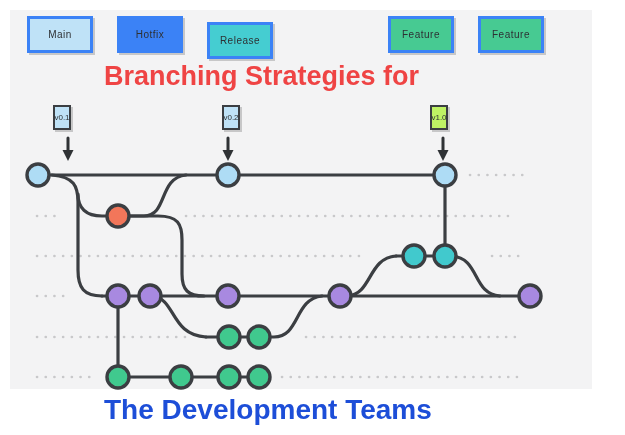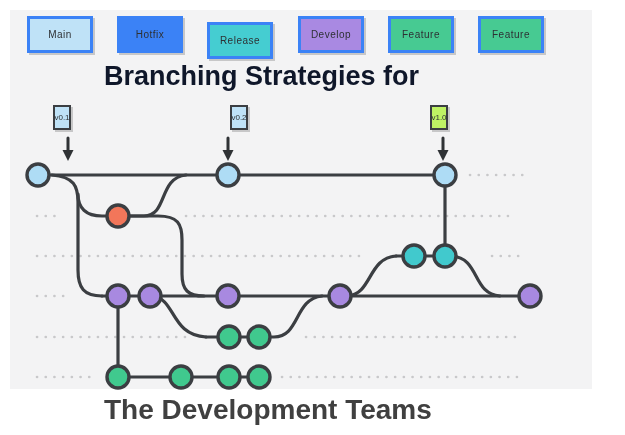--- a/index.html
+++ b/index.html
@@ -14,55 +14,52 @@
   .legend-box{
     position:absolute;top:16px;width:66px;height:37px;box-sizing:border-box;
     border:3px solid #3b82f6;display:flex;align-items:center;justify-content:center;
     box-shadow:2px 2px 0 rgba(0,0,0,.18);
   }
   .legend-box span{font-size:10px;color:#2e3134;letter-spacing:.5px;}
   .lg-0{left:27px;} .lg-1{left:117px;} .lg-2{left:207px;}
   .lg-3{left:298px;} .lg-4{left:388px;} .lg-5{left:478px;}
   .title-top{
     position:absolute;left:104px;top:61px;font-size:27px;font-weight:bold;
-    color:#0f172a;white-space:nowrap;
+    color:#ef4444;white-space:nowrap;
   }
   .title-bottom{
     position:absolute;left:104px;top:394px;font-size:28px;font-weight:bold;
-    color:#404040;white-space:nowrap;
+    color:#1d4ed8;white-space:nowrap;
   }
   .tag{
     position:absolute;top:105px;width:18px;height:25px;box-sizing:border-box;
     border:2.5px solid #3b3e42;display:flex;align-items:center;justify-content:center;
     box-shadow:2px 2px 0 rgba(0,0,0,.18);
   }
   .tag span{font-size:8px;color:#2e3134;}
-  .tag-0{left:53px;} .tag-1{left:230px;justify-content:center;} .tag-2{left:430px;}
+  .tag-0{left:53px;} .tag-1{left:222px;justify-content:center;} .tag-2{left:430px;}
   #graph-svg{position:absolute;left:0;top:0;}
   .gpath{fill:none;stroke:#3b3e42;stroke-width:3.2;stroke-linecap:round;}
   .arrow-stem{stroke:#2f3235;stroke-width:3;stroke-linecap:round;}
   .arrow-head{fill:#2f3235;}
 </style>
 </head>
 <body>
 
 <div class="page">
   <div class="panel"></div>
 
   <div class="legend-box lg-0" style="background-color: rgb(191, 226, 247);">
     <span>Main</span>
   </div>
   <div class="legend-box lg-1" style="background-color: #3b82f6;">
     <span>Hotfix</span>
   </div>
   <div class="legend-box lg-2" style="background-color: rgb(69, 205, 209); margin-top: 6px;">
     <span>Release</span>
-  </div>
-  <div class="legend-box lg-3" style="background-color: rgb(169, 137, 226);">
-    <span>Develop</span>
   </div>
   <div class="legend-box lg-4" style="background-color: rgb(71, 202, 146);">
     <span>Feature</span>
   </div>
   <div class="legend-box lg-5" style="background-color: rgb(71, 202, 146);">
     <span>Feature</span>
   </div>
 
   <div class="title-top">Branching Strategies for</div>
 

